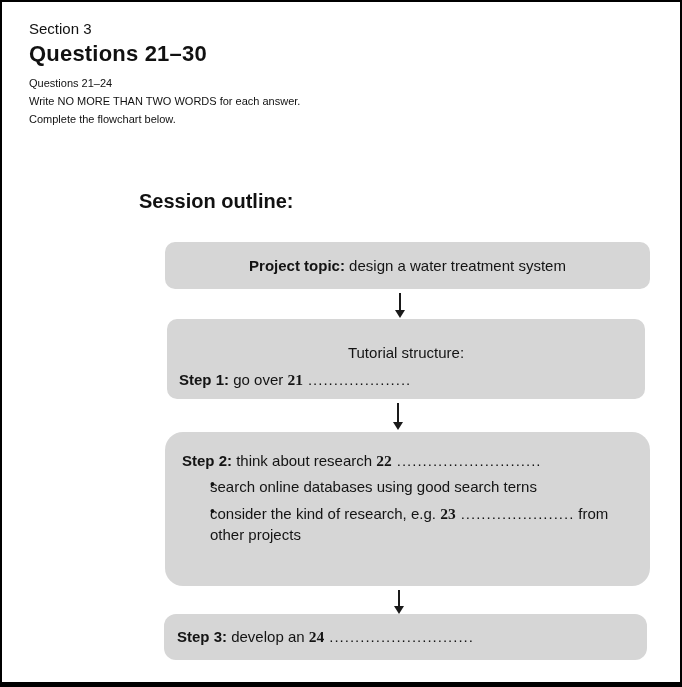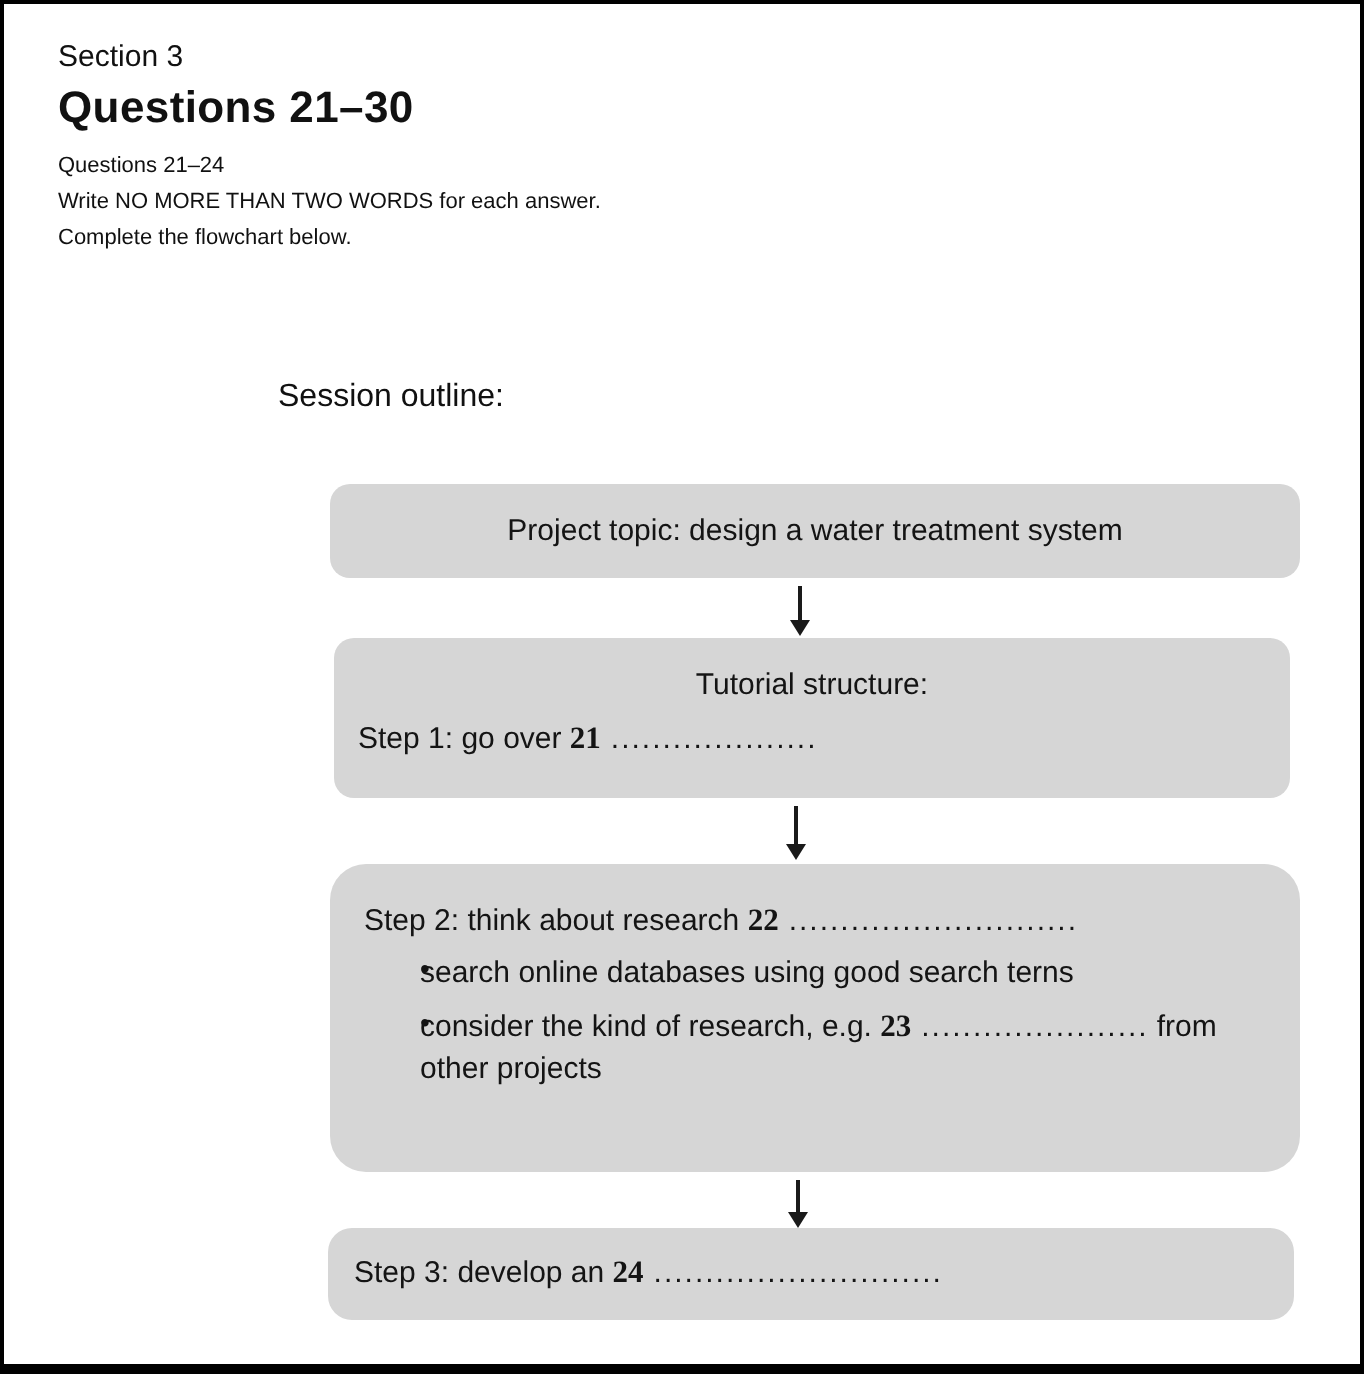--- a/index.html
+++ b/index.html
@@ -18,44 +18,44 @@
 
   
   .header { position: absolute; left: 27px; top: 18px; }
   .section-label { font-size: 15px; font-weight: normal; line-height: 18px; }
   .page-title { font-size: 22px; font-weight: bold; line-height: 27px; margin-top: 2px; letter-spacing: 0.2px; }
   .sub-block { margin-top: 7px; font-size: 11px; line-height: 18px; }
 
   
   .outline-label {
     position: absolute; left: 137px; top: 188px;
-    font-size: 16px; font-weight: normal;
+    font-size: 20px; font-weight: bold;
   }
 
   
   .flow-box {
     position: absolute;
     background: #d6d6d6;
     border-radius: 10px;
     font-size: 15px;
     color: #141414;
   }
-  .bold { font-weight: normal; }
+  .bold { font-weight: bold; }
   .qnum {
     font-family: "Liberation Serif", serif;
     font-weight: bold;
     font-size: 15.5px;
   }
   .blank { letter-spacing: 1px; margin-left: 5px; }
   .blank-mid { letter-spacing: 1px; margin: 0 4px 0 5px; }
 
   .box1 { left: 163px; top: 240px; width: 485px; height: 47px;
           display: flex; align-items: center; justify-content: center; }
 
-  .box2 { left: 165px; top: 317px; width: 478px; height: 80px; padding-top: 15px; }
+  .box2 { left: 165px; top: 317px; width: 478px; height: 80px; padding-top: 25px; }
   .box2 .centered-line { text-align: center; }
   .box2 .step-line { margin-top: 10px; padding-left: 12px; }
 
   .box3 { left: 163px; top: 430px; width: 485px; height: 154px;
           border-radius: 18px; padding: 20px 38px 0 17px; }
   .bullet-row { display: flex; margin-top: 6px; }
   .bullet-row:first-of-type { margin-top: 13px; }
   .bullet-dot { width: 21px; padding-left: 28px; flex: none; font-size: 14px; }
   .bullet-text { line-height: 21px; }
 

